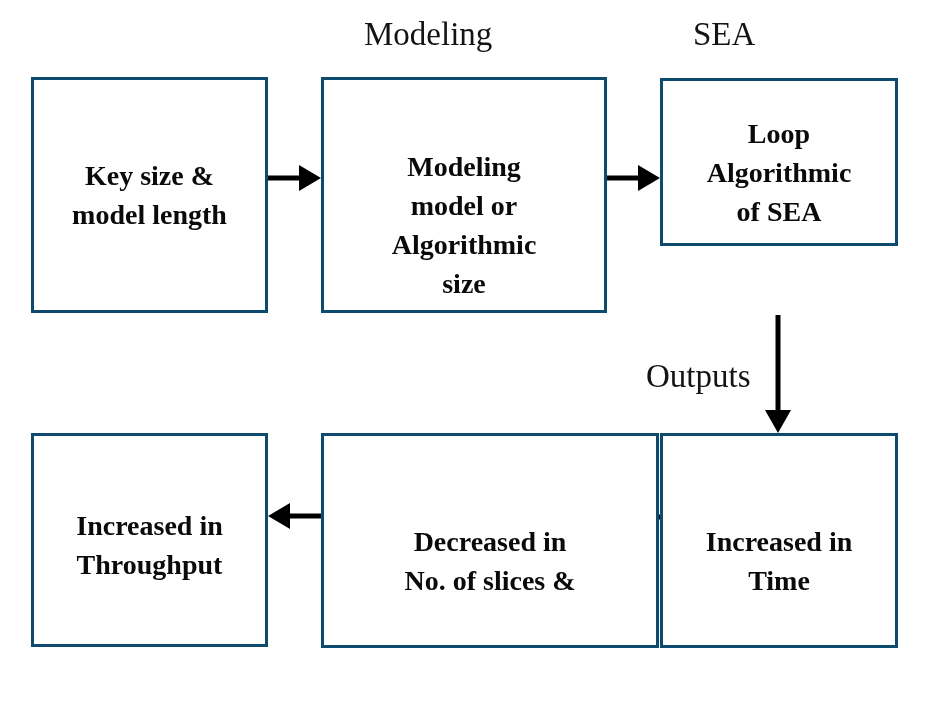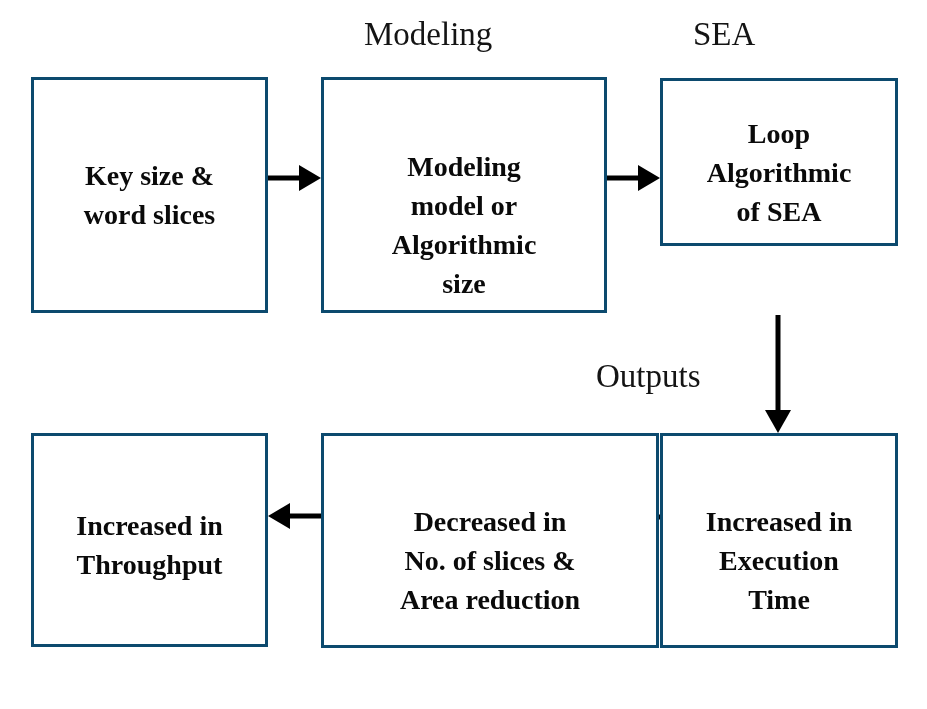--- a/index.html
+++ b/index.html
@@ -63,21 +63,21 @@
   
   #box-modeling  .box-text { transform: translateY(30px); }
   #box-sea       .box-text { transform: translateY(10px); }
   #box-throughput .box-text { transform: translateY(5px); }
   #box-slices    .box-text { transform: translateY(20px); }
   #box-execution .box-text { transform: translateY(20px); }
 
   #label-input    { left: 63px;  top: 14px; }
   #label-modeling { left: 364px; top: 14px; }
   #label-sea      { left: 693px; top: 14px; }
-  #label-outputs  { left: 596px; top: 356px; }
+  #label-outputs  { left: 646px; top: 356px; }
 </style>
 </head>
 <body>
 
 <div id="canvas">
 
   <div class="col-label" id="label-modeling">Modeling</div>
   <div class="col-label" id="label-sea">SEA</div>
   <div class="col-label" id="label-outputs">Outputs</div>
 
@@ -100,21 +100,21 @@
     </g>
     <g>
       <line class="arrow-line" x1="321" y1="516" x2="288" y2="516"></line>
       <polygon class="arrow-head" points="290,503 290,529 268,516"></polygon>
     </g>
   </svg>
 
   <div class="flow-box" id="box-input">
     <div class="box-text">
       <span>Key size &amp;</span>
-      <span>word slices</span>
+      <span>model length</span>
     </div>
   </div>
 
   <div class="flow-box" id="box-modeling">
     <div class="box-text">
       <span>Modeling</span>
       <span>model or</span>
       <span>Algorithmic</span>
       <span>size</span>
     </div>
@@ -132,25 +132,23 @@
     <div class="box-text">
       <span>Increased in</span>
       <span>Throughput</span>
     </div>
   </div>
 
   <div class="flow-box" id="box-slices">
     <div class="box-text">
       <span>Decreased in</span>
       <span>No. of slices &amp;</span>
-      <span>Area reduction</span>
     </div>
   </div>
 
   <div class="flow-box" id="box-execution">
     <div class="box-text">
       <span>Increased in</span>
-      <span>Execution</span>
       <span>Time</span>
     </div>
   </div>
 
 </div>
 
 </body></html>

